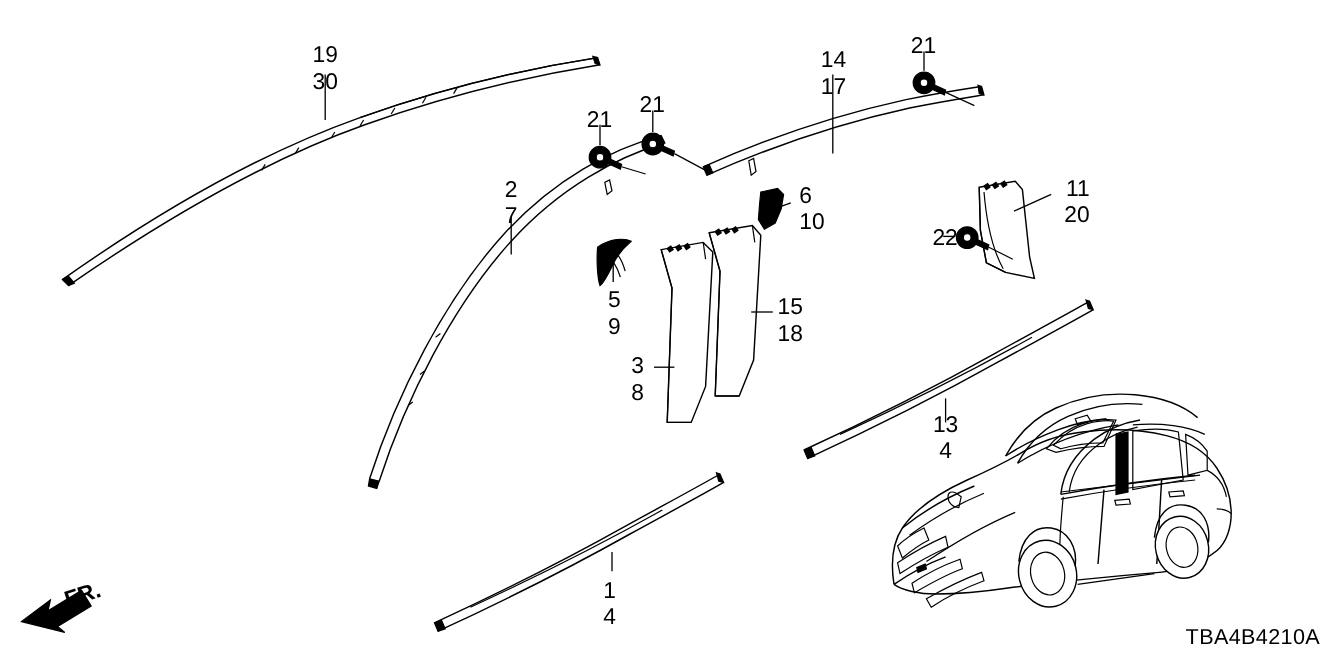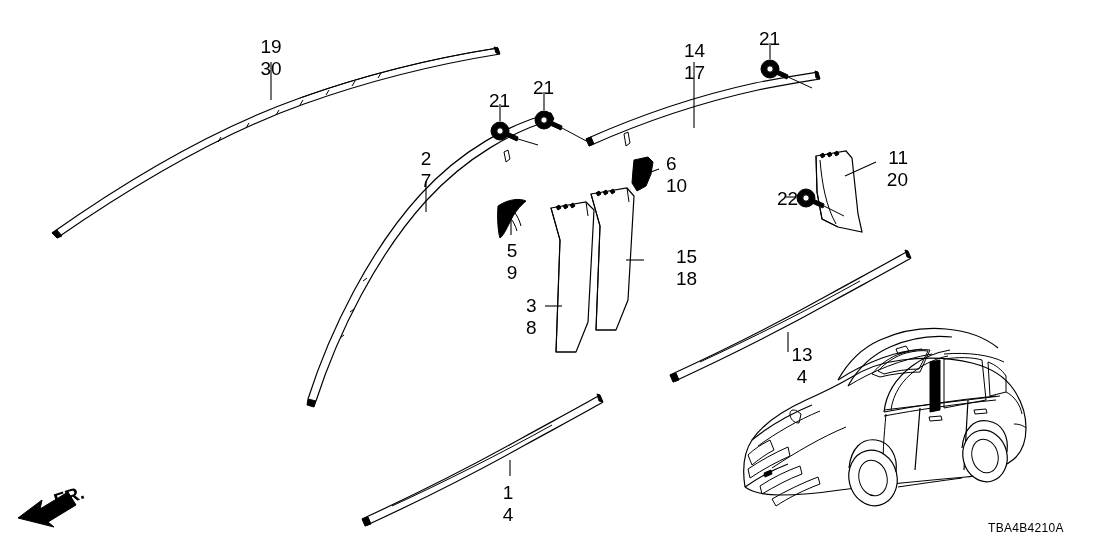--- a/index.html
+++ b/index.html
@@ -34,21 +34,21 @@
     font-size: 19px;
     color: #000000;
     line-height: 21px;
     white-space: nowrap;
     letter-spacing: 0px;
   }
   .lbl.stack { line-height: 22px; }
   .diagram-code {
     position: absolute;
     font-family: "Liberation Sans", sans-serif;
-    font-size: 12px;
+    font-size: 18px;
     color: #000000;
     letter-spacing: 0.3px;
   }
   .fr-label {
     position: absolute;
     font-family: "Liberation Sans", sans-serif;
     font-weight: bold;
     font-size: 19px;
     color: #000000;
   }
@@ -316,31 +316,31 @@
     <div>20</div>
   </div>
 
   <div class="lbl" style="left:761px; top:188px;margin-left:16px;">22</div>
 
   <div class="lbl stack" style="left:504px; top:240px; text-align:center; width:16px;">
     <div>5</div>
     <div>9</div>
   </div>
 
-  <div class="lbl stack" style="left:648px; top:246px; text-align:left; width:26px;margin-left:28px;">
+  <div class="lbl stack" style="left:648px; top:246px; text-align:left; width:26px;">
     <div>15</div>
     <div>18</div>
   </div>
 
   <div class="lbl stack" style="left:526px; top:295px; text-align:left; width:16px;">
     <div>3</div>
     <div>8</div>
   </div>
 
-  <div class="lbl stack" style="left:775px; top:344px; text-align:center; width:26px;margin-left:14px;">
+  <div class="lbl stack" style="left:775px; top:344px; text-align:center; width:26px;">
     <div>13</div>
     <div>4</div>
   </div>
 
   <div class="lbl stack" style="left:500px; top:482px; text-align:center; width:16px;">
     <div>1</div>
     <div>4</div>
   </div>
 
   <div class="fr-label" style="left:58px; top:490px; transform: rotate(-18deg); transform-origin: left bottom;">FR.</div>

